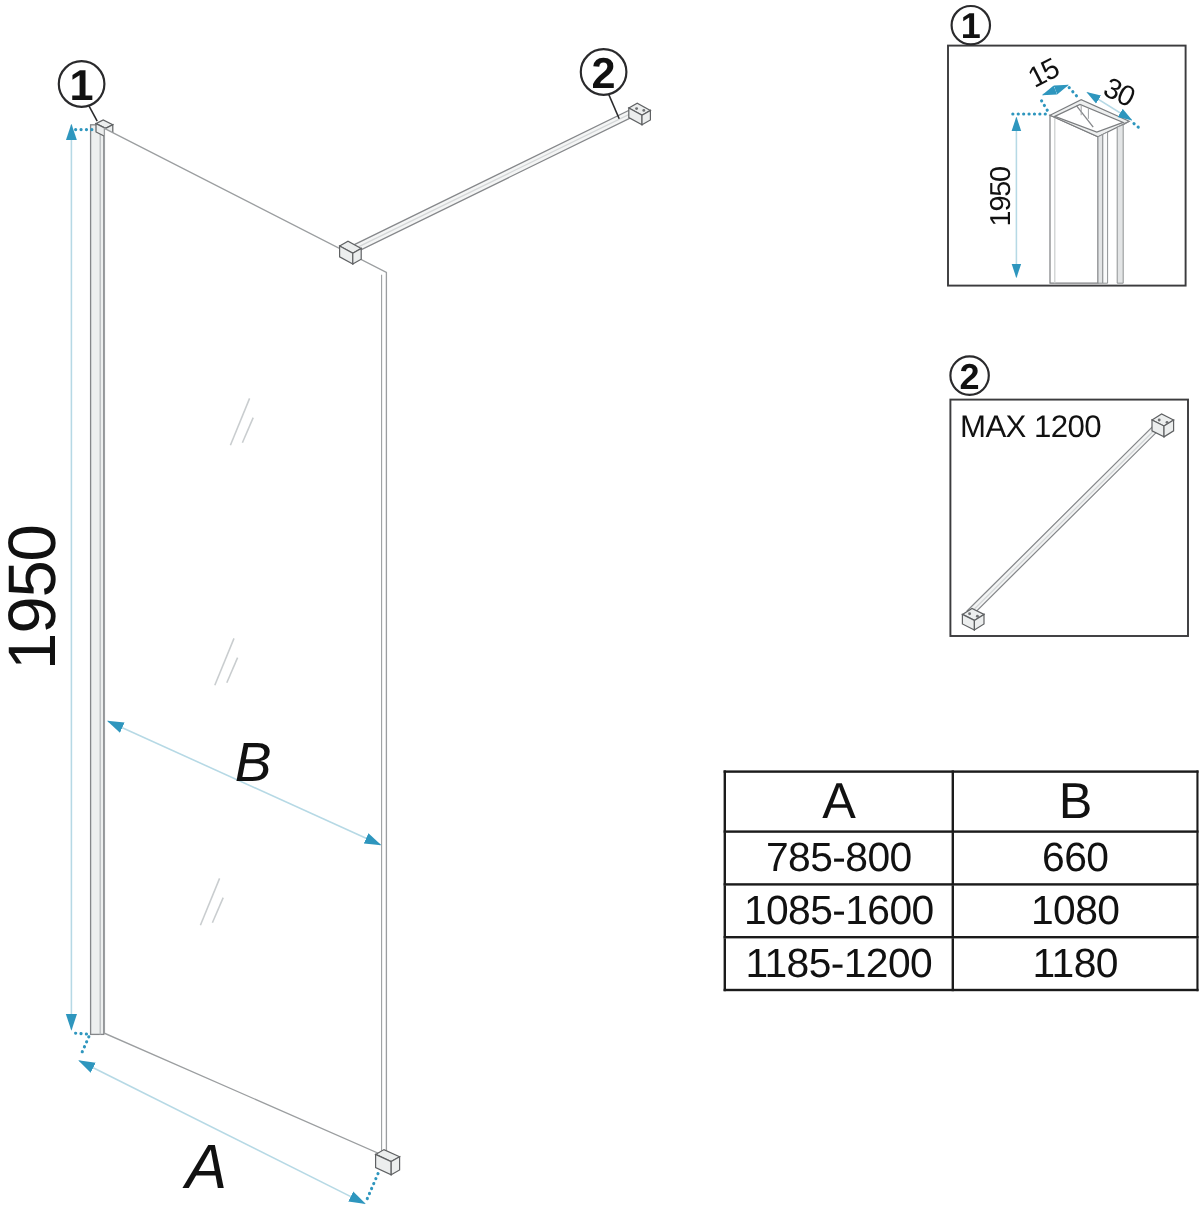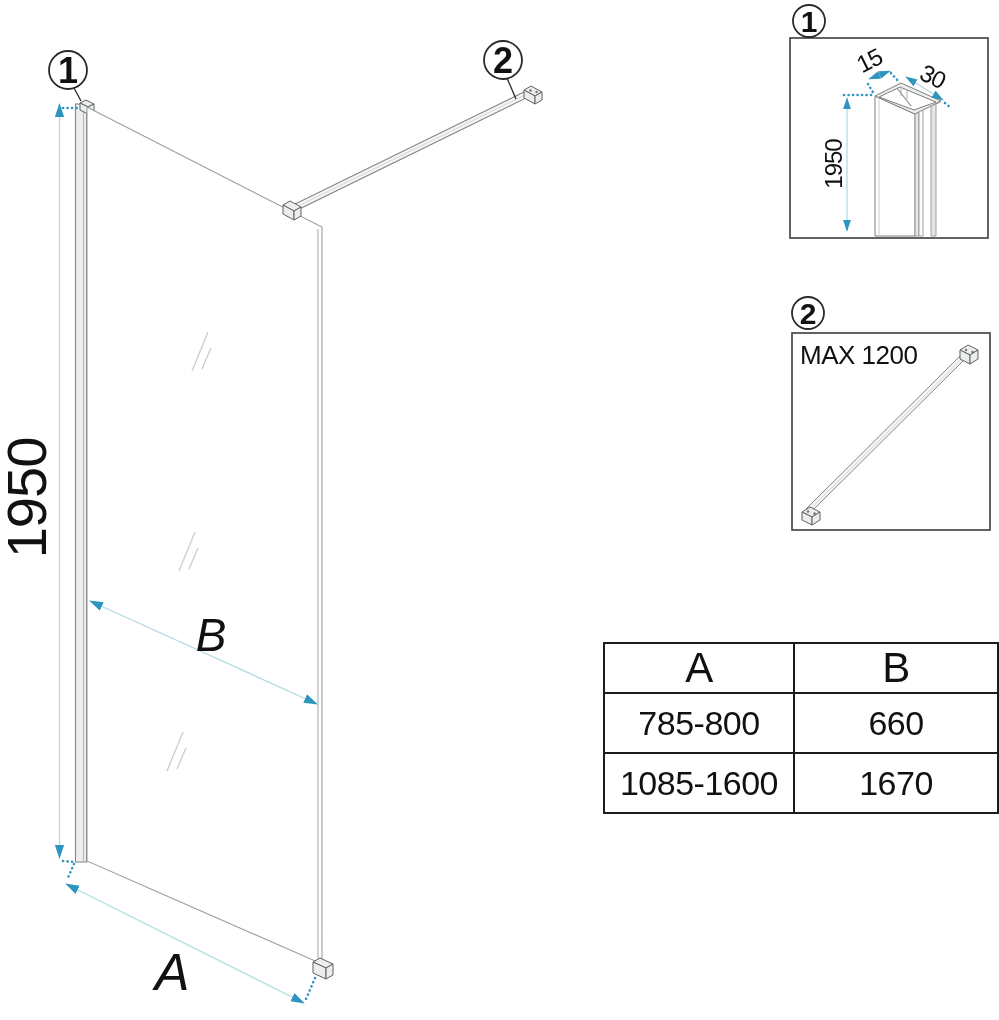--- a/index.html
+++ b/index.html
@@ -33,21 +33,21 @@
     position:absolute; left:603px; top:642px;
     border-collapse:collapse; table-layout:fixed;
     font-family:"Liberation Sans", sans-serif; color:#111;
   }
   #size-table th, #size-table td {
     border:2px solid #1b1b1b; text-align:center; vertical-align:middle;
     font-weight:400; padding:0; letter-spacing:-0.5px; background:#fff;
   }
   #size-table th { width:190px; height:42px; font-size:42px; }
   #size-table th.colb { width:204px; }
-  #size-table td { height:60px; font-size:34px; }
+  #size-table td { height:44px; font-size:34px; }
 </style>
 </head>
 <body>
 
 <div id="stage">
 
   <svg id="main-svg" width="620" height="1020" viewBox="0 0 620 1020">
     <defs>
       <marker id="arrM" viewBox="0 0 12 8" refX="11.2" refY="4" markerWidth="14" markerHeight="10" markerUnits="userSpaceOnUse" orient="auto-start-reverse">
         <path d="M0,0 L12,4 L0,8 Z" fill="#2e96be"></path>
@@ -209,18 +209,22 @@
         <th class="colb">B</th>
       </tr>
     </thead>
     <tbody>
       <tr>
         <td>785-800</td>
         <td>660</td>
       </tr>
       <tr>
         <td>1085-1600</td>
-        <td>1670</td>
+        <td>1080</td>
+      </tr>
+      <tr>
+        <td>1185-1200</td>
+        <td>1180</td>
       </tr>
     </tbody>
   </table>
 
 </div>
 
 </body></html>

